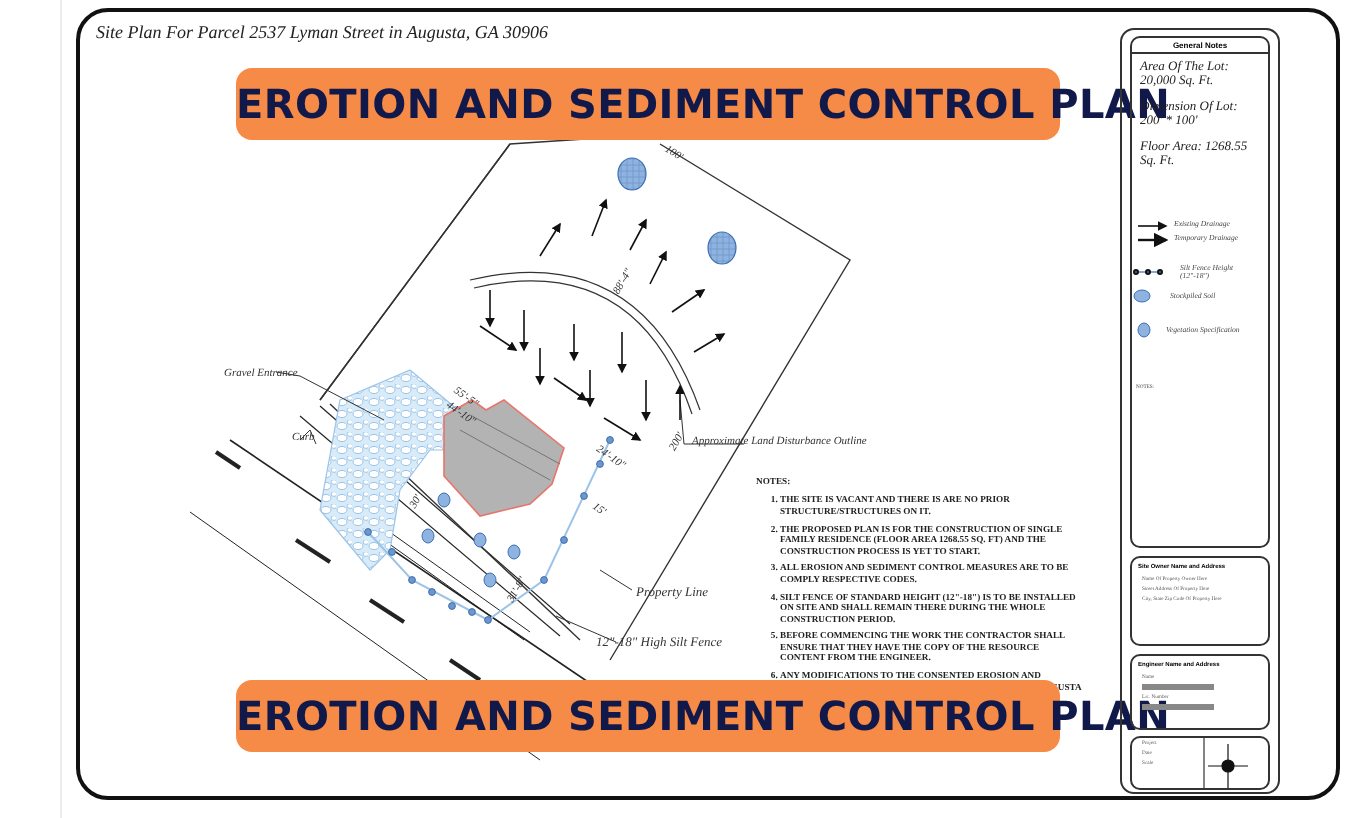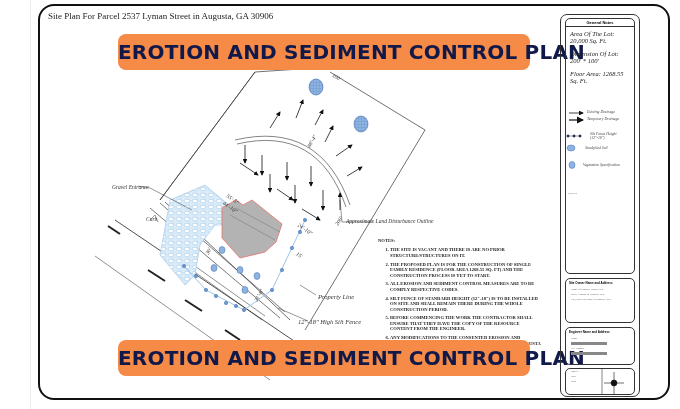--- a/index.html
+++ b/index.html
@@ -1,19 +1,19 @@
 <!DOCTYPE html>
 <html><head>
 <meta charset="utf-8">
 <style>
   html, body { margin:0; padding:0; }
   body { width:680px; height:409px; background:#ffffff; position:relative; overflow:hidden; font-family:"Liberation Serif", serif; }
   .left-rule { position:absolute; left:30px; top:0; width:1px; height:409px; background:#ececec; }
   .frame { position:absolute; left:38px; top:4px; width:632px; height:396px; border:2px solid #111; border-radius:16px; box-sizing:border-box; }
-  .sheet-title { position:absolute; left:48px; top:11px; font-size:9px; color:#222; }
+  .sheet-title { position:absolute; left:48px; top:11px; font-style:italic; font-size:9px; color:#222; }
   .banner { position:absolute; background:#f68a47; color:#10194a; font-family:"DejaVu Sans", sans-serif; font-weight:bold; font-size:20px; letter-spacing:0.2px; border-radius:8px; text-align:center; line-height:36px; white-space:nowrap; }
   .banner.top { left:118px; top:34px; width:412px; height:36px; }
   .banner.bottom { left:118px; top:340px; width:412px; height:36px; }
   svg.site { position:absolute; left:0; top:0; }
   .notes { position:absolute; left:378px; top:238px; width:165px; font-size:4.6px; line-height:5.4px; color:#222; font-family:"Liberation Serif", serif; font-weight:bold; }
   .notes .hd { margin-bottom:4px; }
   .notes ol { margin:0; padding-left:12px; }
   .notes li { margin-bottom:3.5px; }
   .label { position:absolute; font-style:italic; font-size:5.5px; color:#333; white-space:nowrap; }
   .tb { position:absolute; left:560px; top:14px; width:80px; height:383px; border:1.5px solid #333; border-radius:7px; box-sizing:border-box; }

